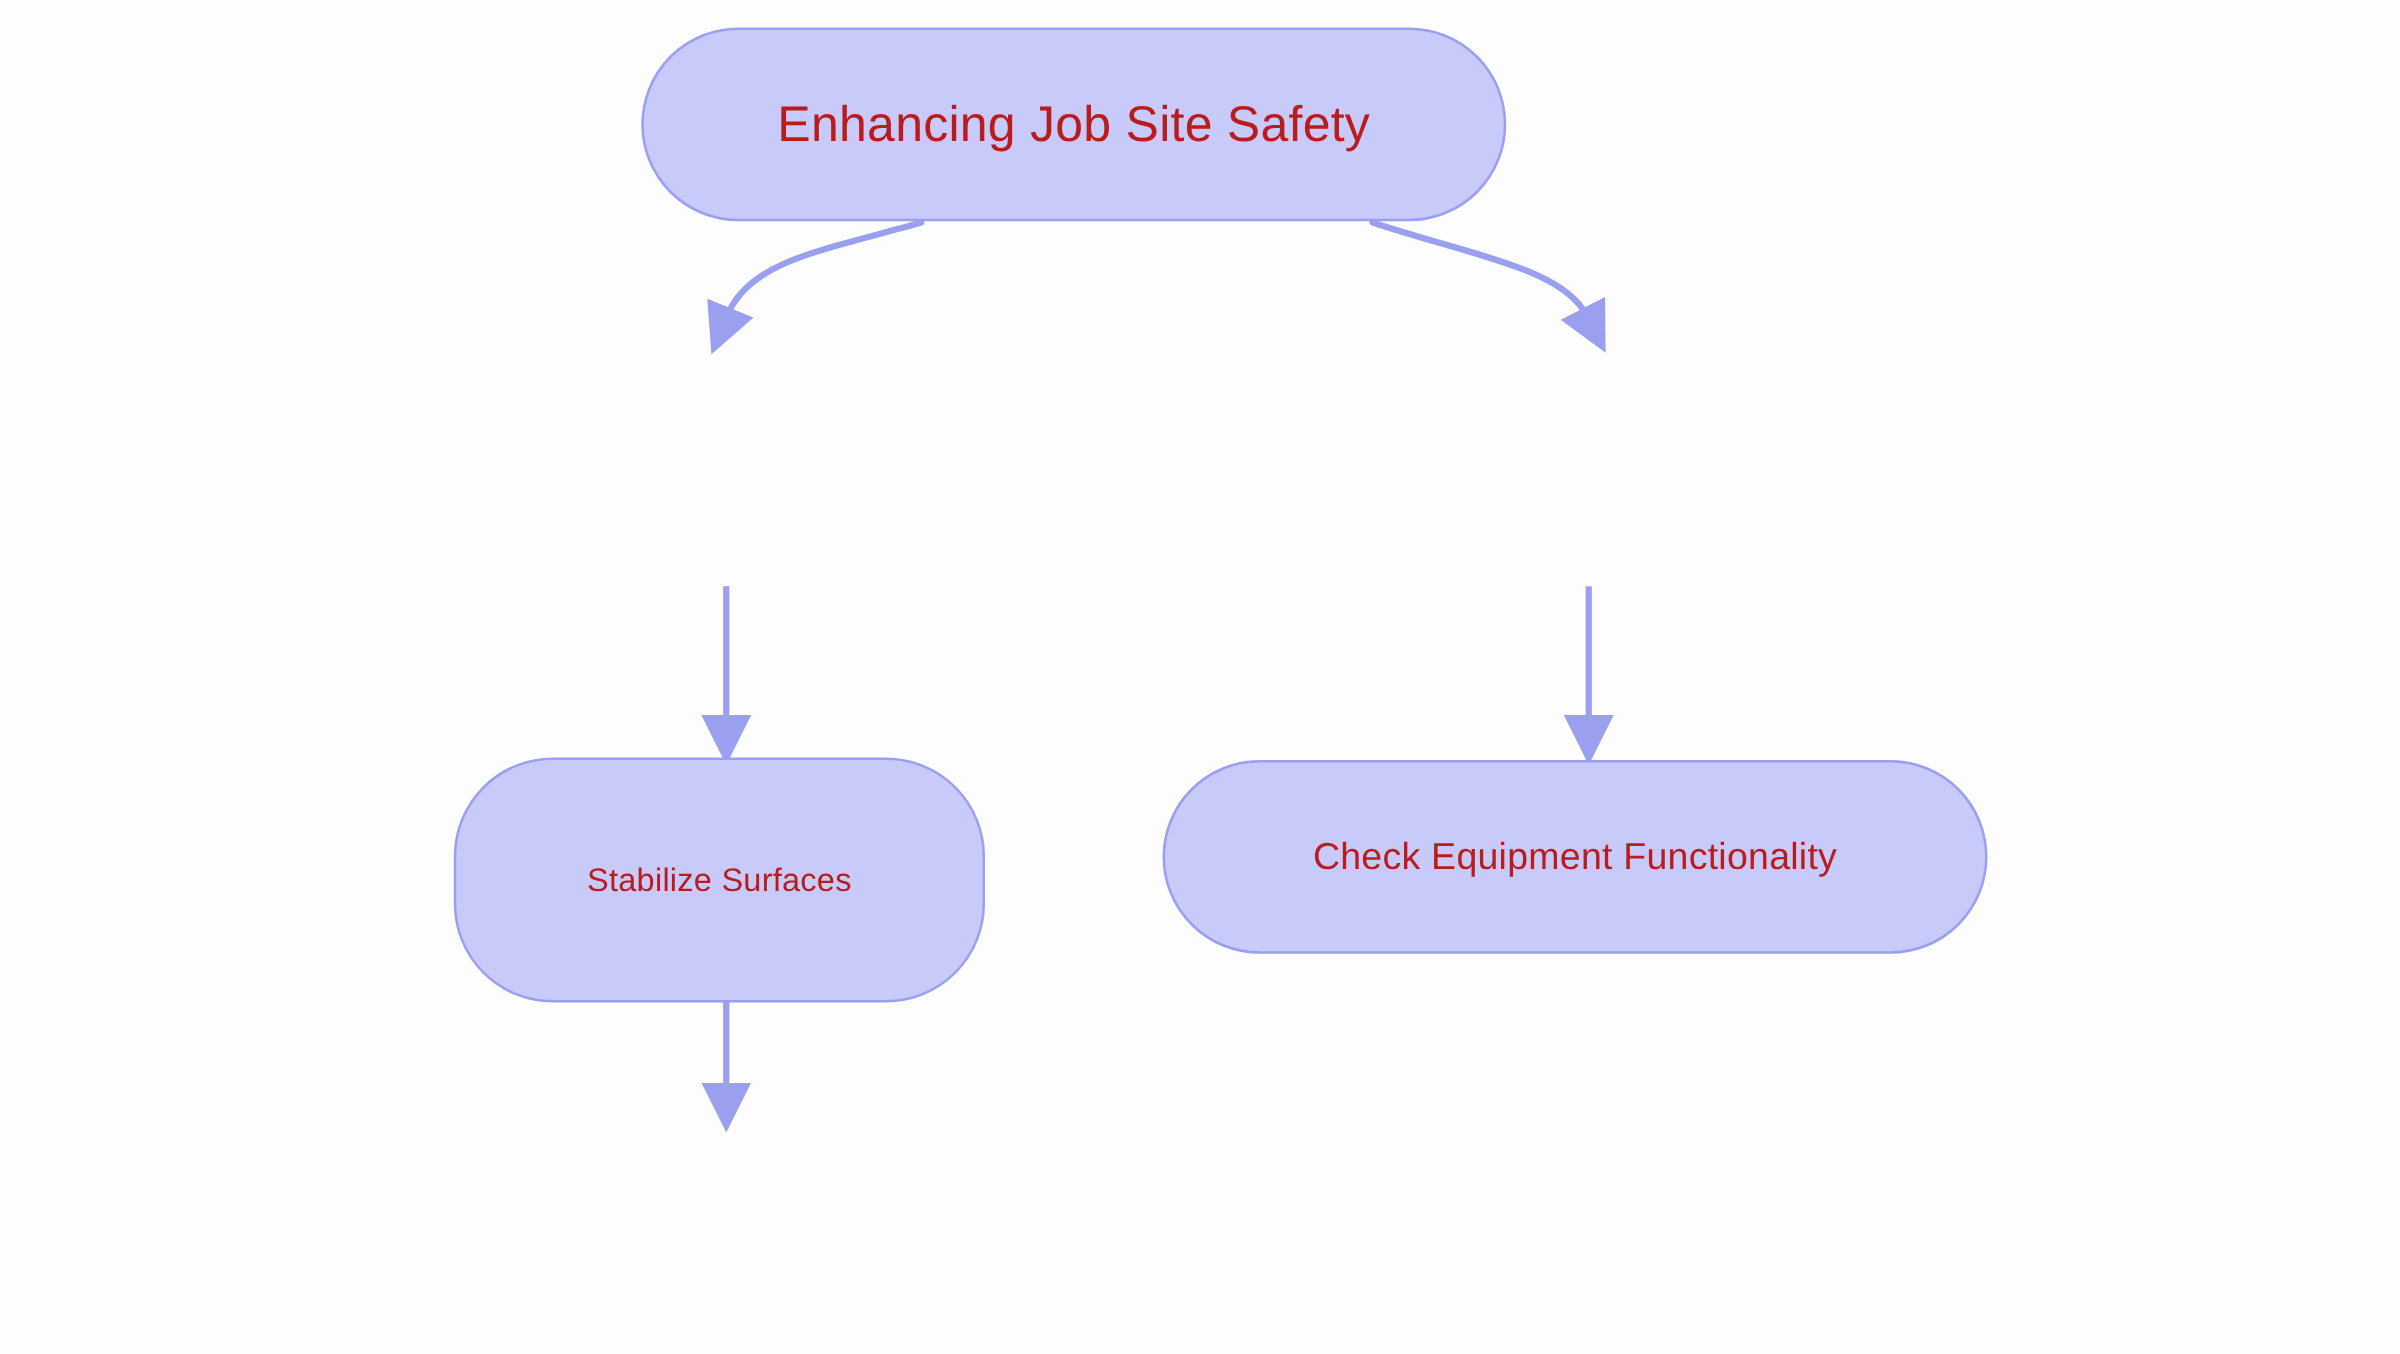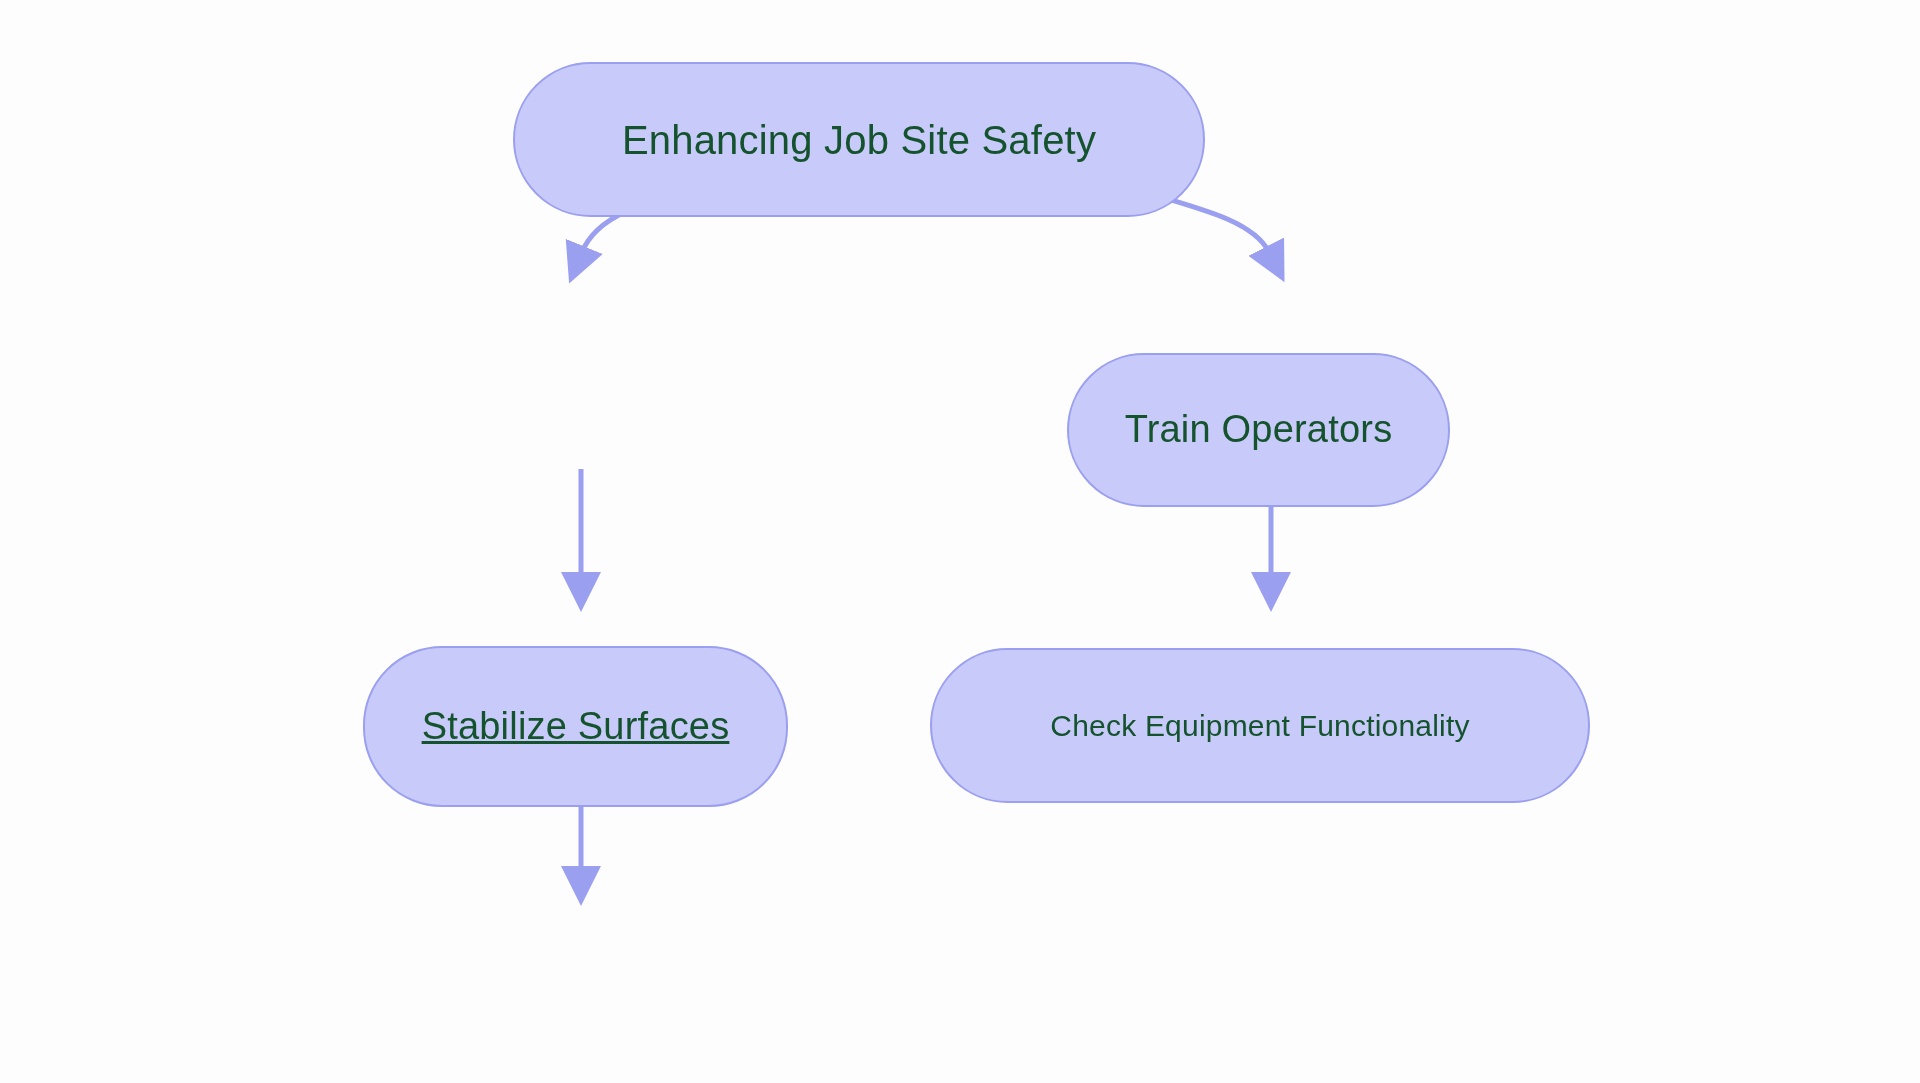--- a/index.html
+++ b/index.html
@@ -24,26 +24,25 @@
     pointer-events: none;
   }
   .node {
     position: absolute;
     box-sizing: border-box;
     display: flex;
     align-items: center;
     justify-content: center;
     background: #c8caf9;
     border: 2px solid #9a9ff0;
-    color: #14532d;
+    color: #b91c1c;
     text-align: center;
     letter-spacing: 0.2px;
     white-space: nowrap;
     z-index: 2;
-    margin-top: 40px;
   }
   .node-label {
     display: block;
     line-height: 1.1;
   }
 
   
   #node-root {
     left: 513px;  top: 22px;   width: 692px; height: 155px;
     border-radius: 78px;
@@ -53,24 +52,23 @@
     left: 333px;  top: 313px;  width: 499px; height: 154px;
     border-radius: 77px;
     font-size: 38px;
   }
   #node-train-operators {
     left: 1067px; top: 313px;  width: 383px; height: 154px;
     border-radius: 77px;
     font-size: 38px;
   }
   #node-stabilize-surfaces {
-    left: 363px;  top: 606px;  width: 425px; height: 161px;
+    left: 363px;  top: 606px;  width: 425px; height: 196px;
     border-radius: 79px;
-    font-size: 38px;
-    text-decoration: underline;
+    font-size: 26px;
   }
   #node-check-equipment {
     left: 930px;  top: 608px;  width: 660px; height: 155px;
     border-radius: 78px;
     font-size: 30px;
   }
   #node-reduce-risks {
     left: 403px;  top: 901px;  width: 345px; height: 156px;
     border-radius: 78px;
     font-size: 38px;
@@ -97,23 +95,20 @@
     <path d="M 1271,469 L 1271,578" fill="none" stroke="#9a9ff0" stroke-width="5" stroke-linecap="butt" marker-end="url(#arrowhead)"></path>
 
     <path d="M 581,765 L 581,872" fill="none" stroke="#9a9ff0" stroke-width="5" stroke-linecap="butt" marker-end="url(#arrowhead)"></path>
   </svg>
 
   <div class="node" id="node-root">
     <span class="node-label">Enhancing Job Site Safety</span>
   </div>
 
 
-  <div class="node" id="node-train-operators">
-    <span class="node-label">Train Operators</span>
-  </div>
 
   <div class="node" id="node-stabilize-surfaces">
     <span class="node-label">Stabilize Surfaces</span>
   </div>
 
   <div class="node" id="node-check-equipment">
     <span class="node-label">Check Equipment Functionality</span>
   </div>
 
 

